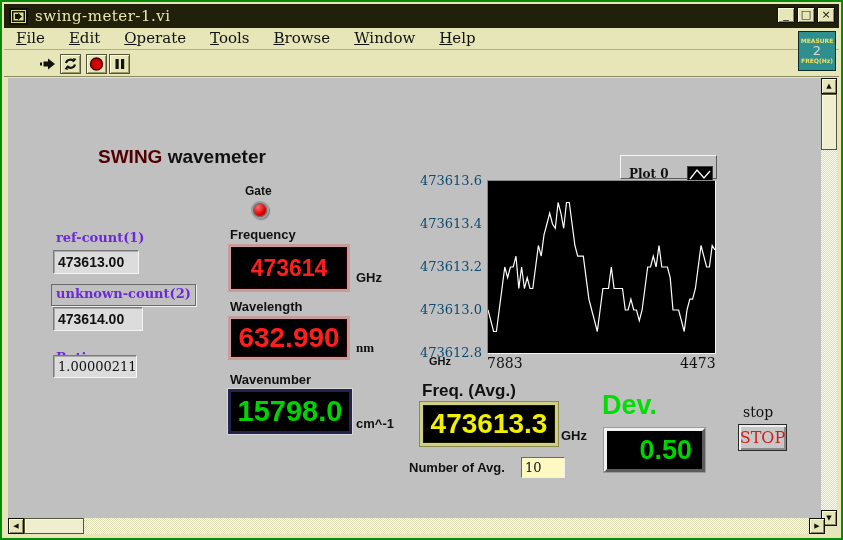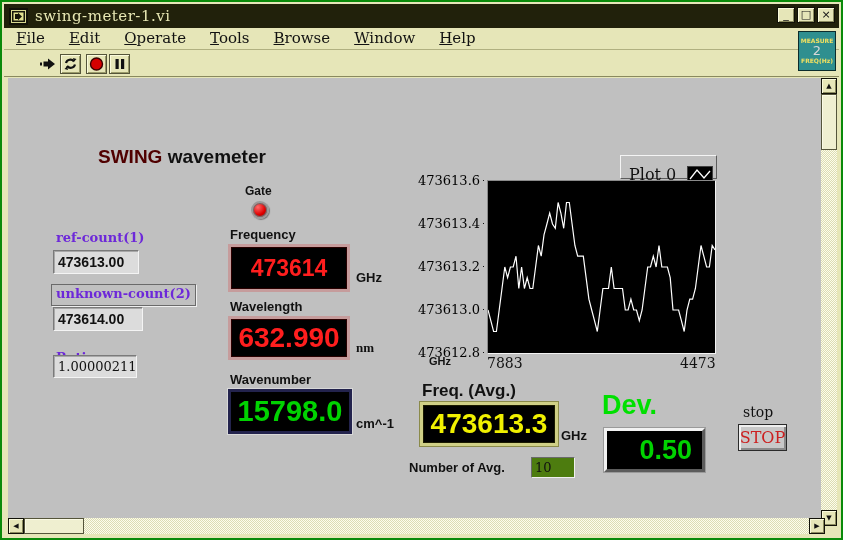--- a/index.html
+++ b/index.html
@@ -104,40 +104,40 @@
   .frame-gray{
     border:3px solid;border-color:#f2f2f2 #5c5c5c #5c5c5c #f2f2f2;
     box-shadow:0 0 0 1px #9a9a9a, inset 0 0 0 1px #000;
   }
   .green-digits{color:#00d300;}
   .yellow-digits{color:#f0f000;}
   .legend{
     background:#c0c0c0;border:1px solid;
     border-color:#f4f4f4 #5c5c5c #5c5c5c #f4f4f4;
     display:flex;align-items:center;justify-content:space-between;
-    padding:16px 3px 2px 8px;font-size:16px;color:#111;
+    padding:16px 3px 2px 8px;font-size:12px;color:#111;font-weight:bold;
   }
   .legend-swatch{width:26px;height:17px;background:#000;border:1px solid #404040;}
   .plot{
     background:#000;border:1px solid;
     border-color:#8a8a8a #f4f4f4 #f4f4f4 #8a8a8a;
   }
   .ytick{
-    position:absolute;height:14px;font-size:13px;color:#000000;
-    display:flex;align-items:center;justify-content:flex-start;gap:3px;white-space:nowrap;
+    position:absolute;height:14px;font-size:13px;color:#0c4a6e;
+    display:flex;align-items:center;justify-content:flex-start;gap:3px;white-space:nowrap;flex-direction:column;
   }
   .ytick .dash{width:5px;height:1px;background:#111;}
   .xtick{position:absolute;font-size:14px;color:#111;}
   .axis-unit{font-family:"Liberation Sans", sans-serif;font-weight:bold;font-size:11px;color:#111;}
   
   .input-box{
-    background:#4d7c0f;border:1px solid;
+    background:#fef9c3;border:1px solid;
     border-color:#6a6a6a #efefef #efefef #6a6a6a;
     font-family:"DejaVu Serif", serif;font-size:13px;color:#111;
-    display:flex;align-items:center;padding-left:3px;margin-left:10px;
+    display:flex;align-items:center;padding-left:3px;
   }
   .stop-btn{
     background:#c8c8c8;border:1px solid #2a2a2a;
     box-shadow:inset 2px 2px 0 #efefef, inset -2px -2px 0 #8a8a8a;
     color:#cc2020;font-family:"DejaVu Serif", serif;font-size:16px;
     display:flex;align-items:center;justify-content:center;
   }
   
   .checker{
     background-color:#f0f0d2;

